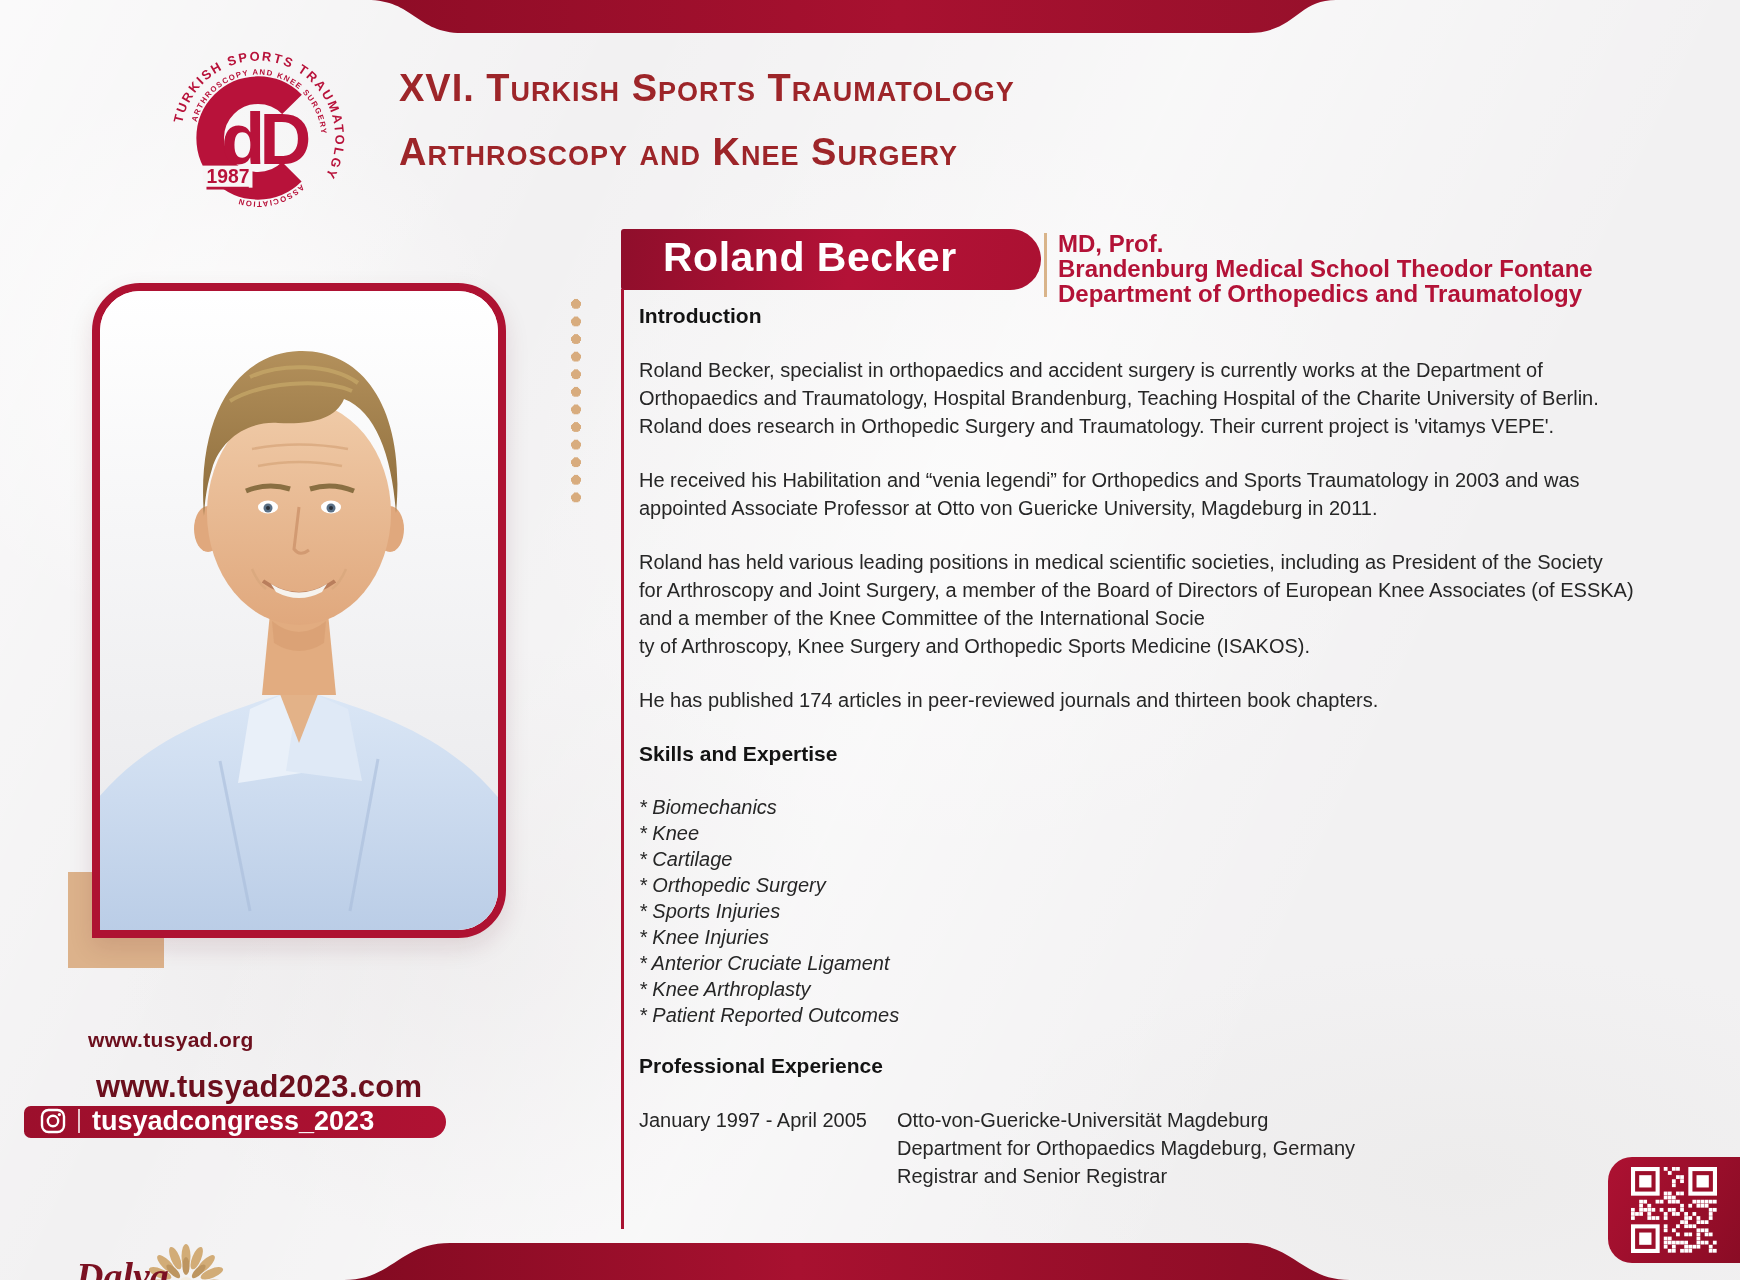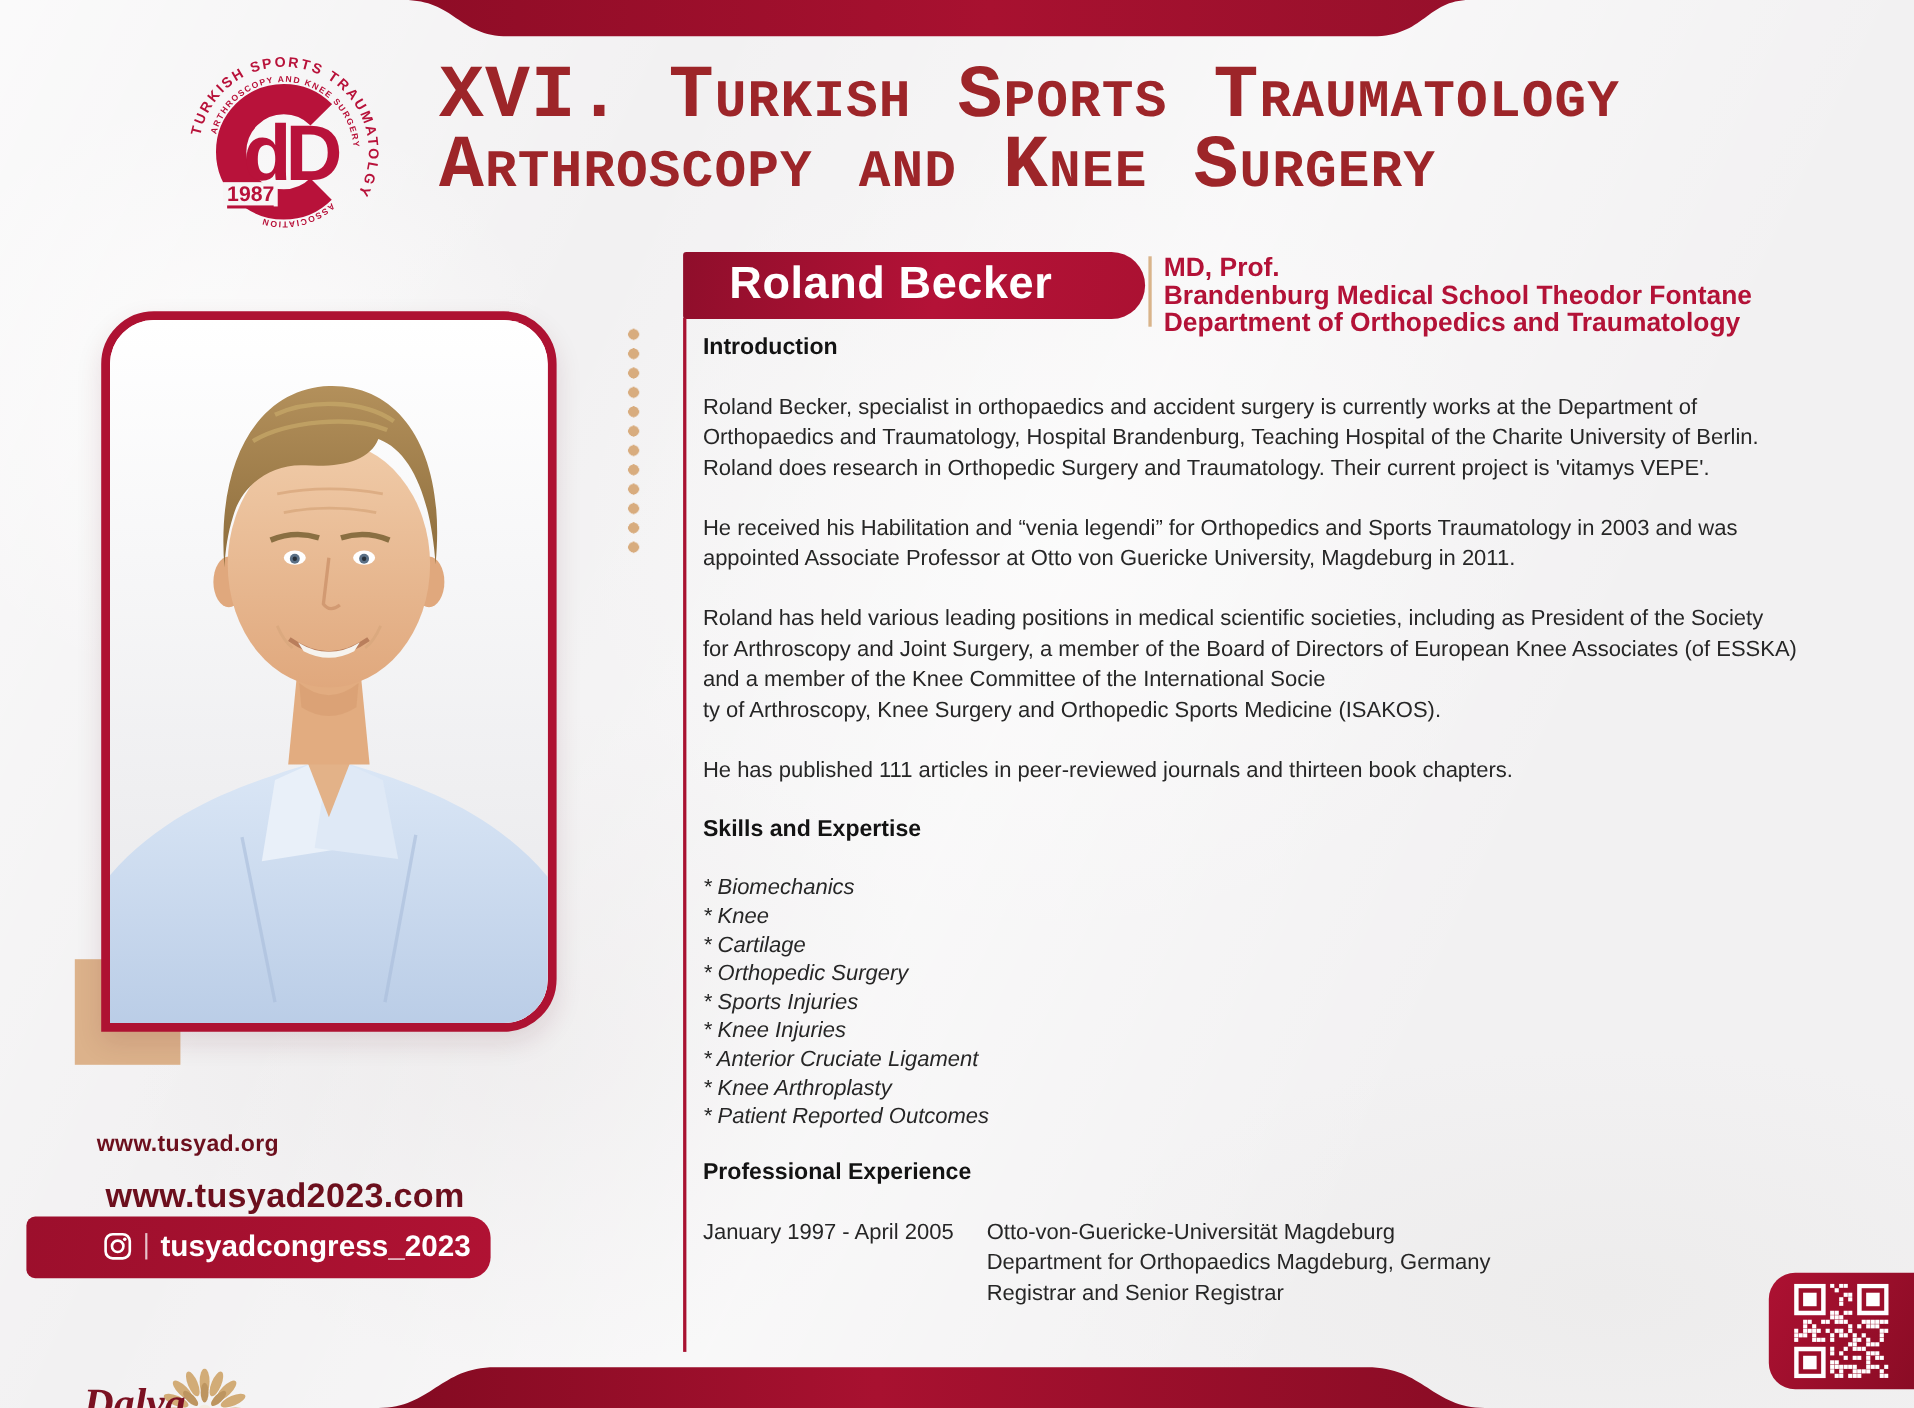--- a/index.html
+++ b/index.html
@@ -14,22 +14,22 @@
       radial-gradient(700px 320px at 84% 92%, #edecec 0%, rgba(237,236,236,0) 70%),
       #f2f1f2;
   }
   .abs{position:absolute;}
   svg{display:block;}
 
   
   .top-band{left:0;top:0;width:1740px;height:40px;}
   .title{
     left:399px;top:56px;width:1100px;
-    font-family:Liberation Mono, monospace;font-weight:700;font-variant:small-caps;
-    color:#9d2529;font-size:68px;line-height:64px;letter-spacing:1px;white-space:nowrap;
+    font-family:Liberation Sans, sans-serif;font-weight:700;font-variant:small-caps;
+    color:#9d2529;font-size:38px;line-height:64px;letter-spacing:1px;white-space:nowrap;
   }
   .logo{left:166px;top:42px;width:184px;height:192px;}
 
   
   .tan-square{left:68px;top:872px;width:96px;height:96px;background:#dcb28b;}
   .photo-frame{
     left:92px;top:283px;width:414px;height:655px;box-sizing:border-box;
     border:8px solid #ae1232;border-radius:48px 48px 48px 0;
     background:#fff;overflow:hidden;box-shadow:0 10px 24px rgba(90,20,35,.12);
   }
@@ -58,24 +58,24 @@
   .skills-list{margin:2px 0 24px;font-style:italic;}
   .skill{line-height:26px;}
   .exp-row{display:flex;}
   .exp-period{width:258px;flex:none;}
   .exp-details{white-space:pre-line;}
 
   
   .url1{left:88px;top:1028px;font-size:21px;font-weight:700;color:#6c0f1d;letter-spacing:.3px;}
   .url2{left:96px;top:1069px;font-size:31px;font-weight:700;color:#6c0f1d;letter-spacing:.3px;}
   .insta{
-    left:24px;top:1106px;width:422px;height:56px;box-sizing:border-box;
+    left:24px;top:1106px;width:422px;height:32px;box-sizing:border-box;
     background:linear-gradient(100deg,#9c0f2c,#b01233);
     border-radius:8px 19px 19px 8px;color:#fff;font-weight:700;font-size:27px;
-    display:flex;align-items:center;gap:12px;padding:0 18px 2px 16px;justify-content:flex-end;
+    display:flex;align-items:center;gap:12px;padding:0 18px 2px 16px;
   }
   .insta-div{width:2px;height:24px;background:rgba(255,255,255,.75);}
   .dalya{left:68px;top:1248px;width:170px;height:78px;}
   .dalya-name{
     position:absolute;left:8px;top:6px;z-index:2;
     font-family:"Liberation Serif",serif;font-style:italic;font-weight:700;
     font-size:38px;color:#7b1122;
   }
   .dalya-ribbon{
     position:absolute;left:10px;top:47px;z-index:2;width:88px;height:10px;background:#c9a368;
@@ -212,21 +212,21 @@
     <div class="sec-h">Introduction</div>
     <p>Roland Becker, specialist in orthopaedics and accident surgery is currently works at the Department of
 Orthopaedics and Traumatology, Hospital Brandenburg, Teaching Hospital of the Charite University of Berlin.
 Roland does research in Orthopedic Surgery and Traumatology. Their current project is 'vitamys VEPE'.</p>
     <p>He received his Habilitation and “venia legendi” for Orthopedics and Sports Traumatology in 2003 and was
 appointed Associate Professor at Otto von Guericke University, Magdeburg in 2011.</p>
     <p>Roland has held various leading positions in medical scientific societies, including as President of the Society
 for Arthroscopy and Joint Surgery, a member of the Board of Directors of European Knee Associates (of ESSKA)
 and a member of the Knee Committee of the International Socie
 ty of Arthroscopy, Knee Surgery and Orthopedic Sports Medicine (ISAKOS).</p>
-    <p>He has published 111 articles in peer-reviewed journals and thirteen book chapters.</p>
+    <p>He has published 174 articles in peer-reviewed journals and thirteen book chapters.</p>
 
     <div class="sec-h">Skills and Expertise</div>
     <div class="skills-list">
       <div class="skill">* Biomechanics</div>
       <div class="skill">* Knee</div>
       <div class="skill">* Cartilage</div>
       <div class="skill">* Orthopedic Surgery</div>
       <div class="skill">* Sports Injuries</div>
       <div class="skill">* Knee Injuries</div>
       <div class="skill">* Anterior Cruciate Ligament</div>

